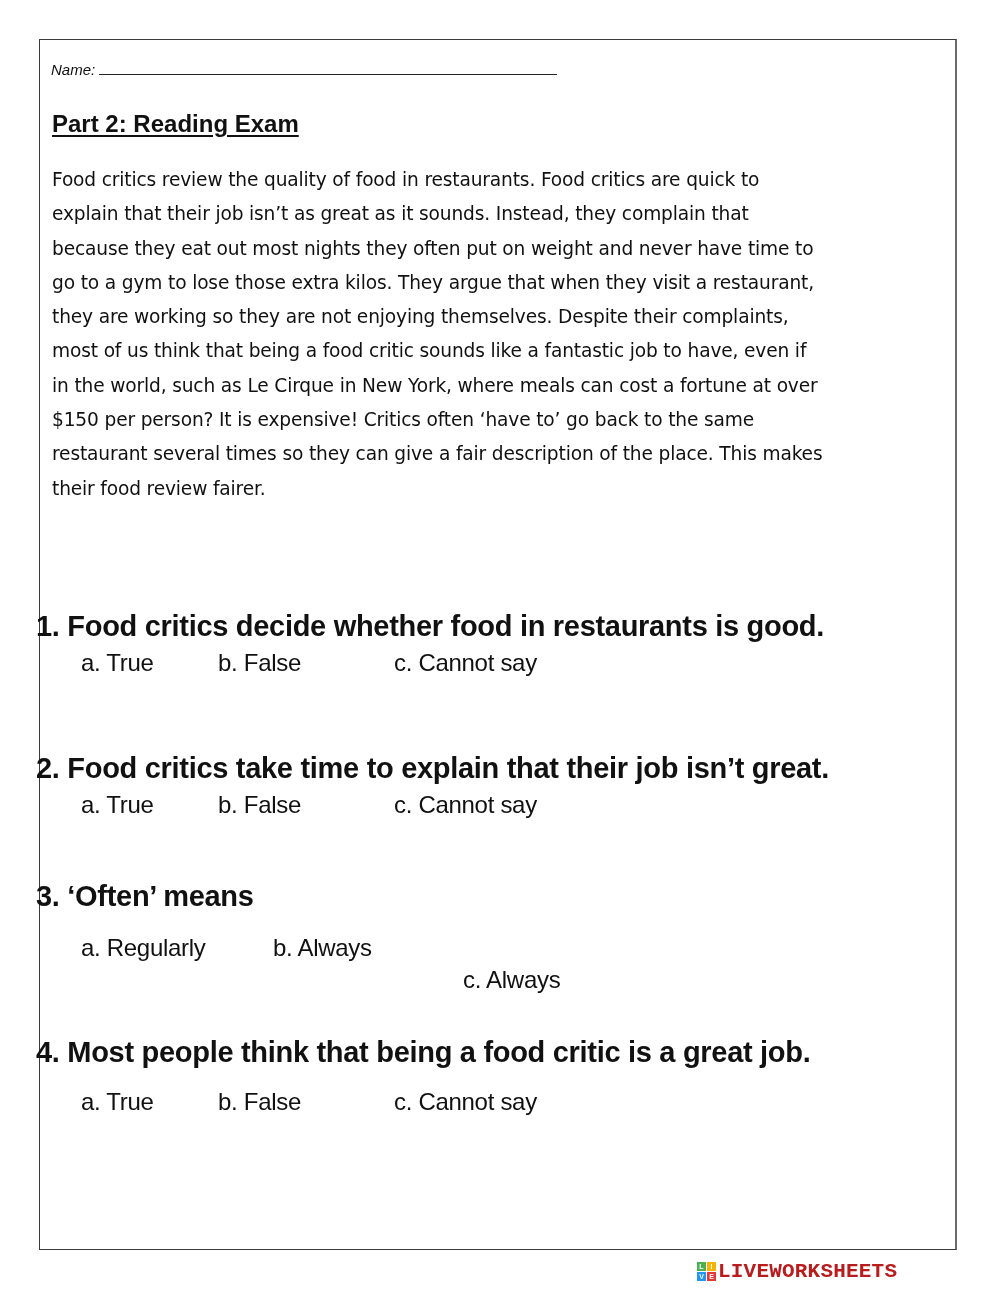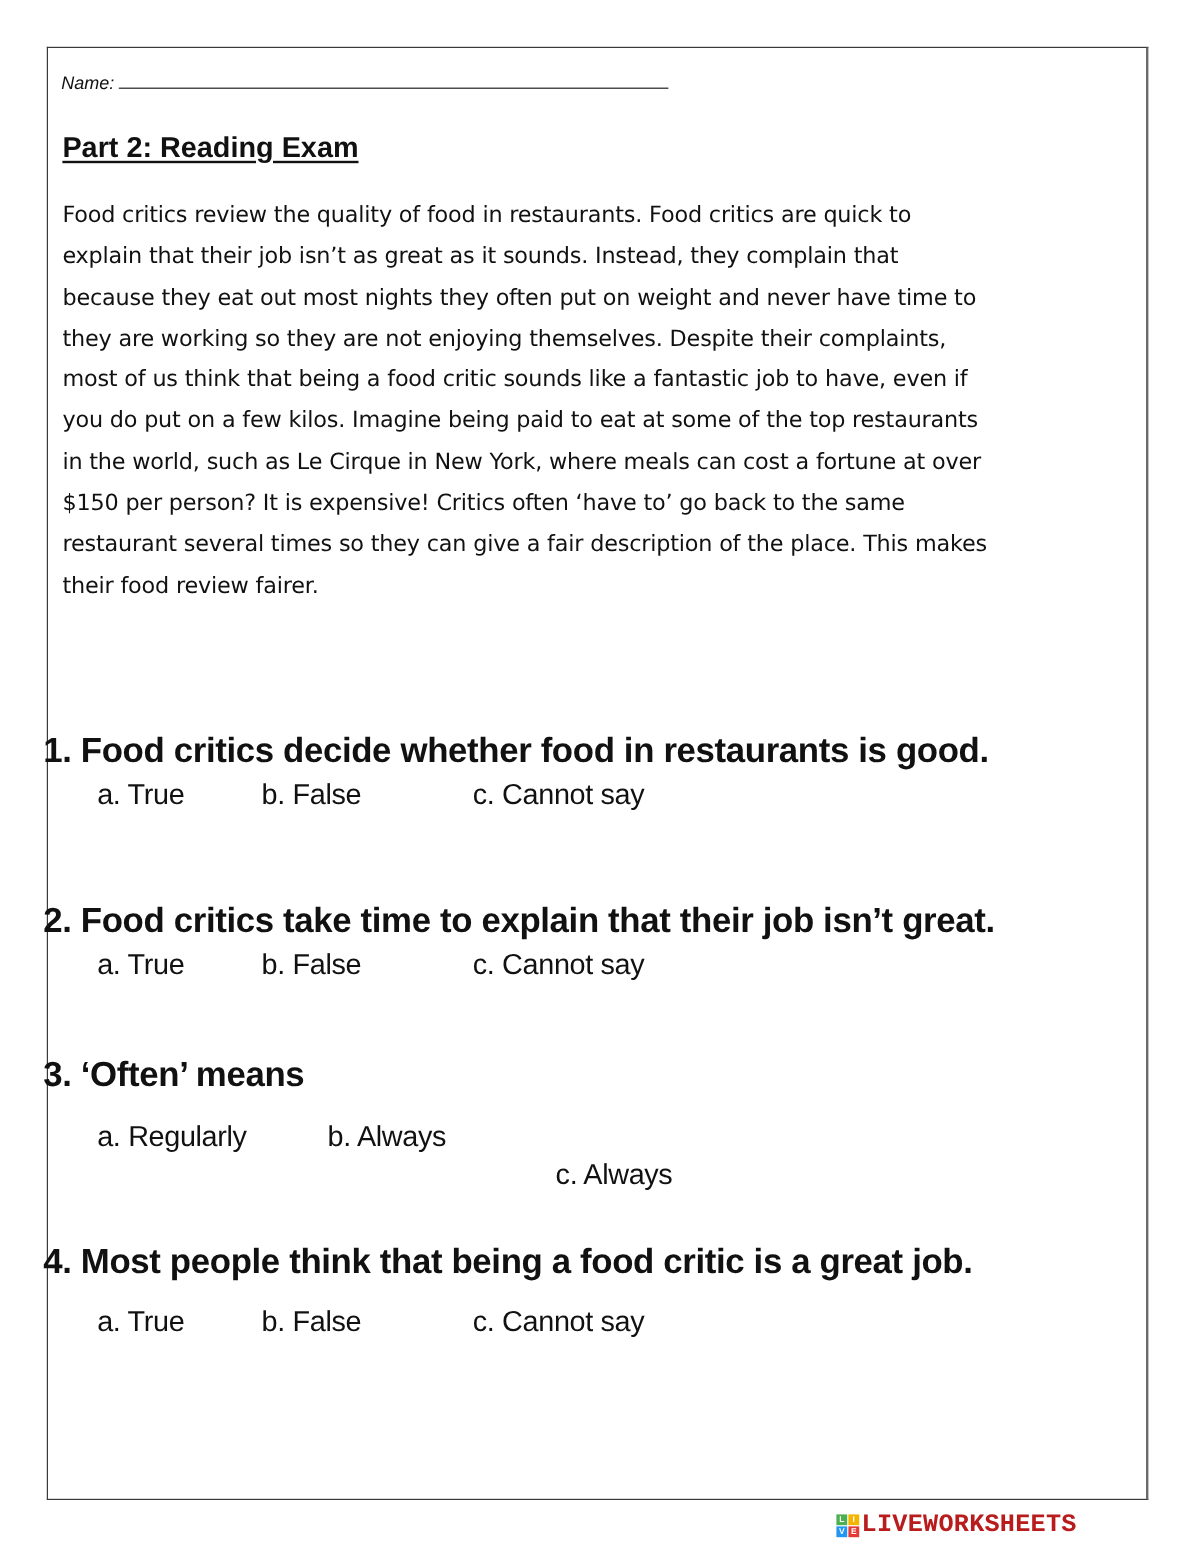--- a/index.html
+++ b/index.html
@@ -51,23 +51,23 @@
 <div class="name-line">
   <span>Name:</span><span class="underline"></span>
 </div>
 
 <div class="title">Part 2: Reading Exam</div>
 
 <div class="passage">
   <span class="line">Food critics review the quality of food in restaurants. Food critics are quick to</span>
   <span class="line">explain that their job isn’t as great as it sounds. Instead, they complain that</span>
   <span class="line">because they eat out most nights they often put on weight and never have time to</span>
+  <span class="line">go to a gym to lose those extra kilos. They argue that when they visit a restaurant,</span>
   <span class="line">they are working so they are not enjoying themselves. Despite their complaints,</span>
   <span class="line">most of us think that being a food critic sounds like a fantastic job to have, even if</span>
-  <span class="line">you do put on a few kilos. Imagine being paid to eat at some of the top restaurants</span>
   <span class="line">in the world, such as Le Cirque in New York, where meals can cost a fortune at over</span>
   <span class="line">$150 per person? It is expensive! Critics often ‘have to’ go back to the same</span>
   <span class="line">restaurant several times so they can give a fair description of the place. This makes</span>
   <span class="line">their food review fairer.</span>
 </div>
 
 <div class="q" style="top:610px;">1. Food critics decide whether food in restaurants is good.</div>
 <div class="opts" style="top:649px;">
   <span class="opt" style="left:0;">a. True</span>
   <span class="opt" style="left:137px;">b.  False</span>

